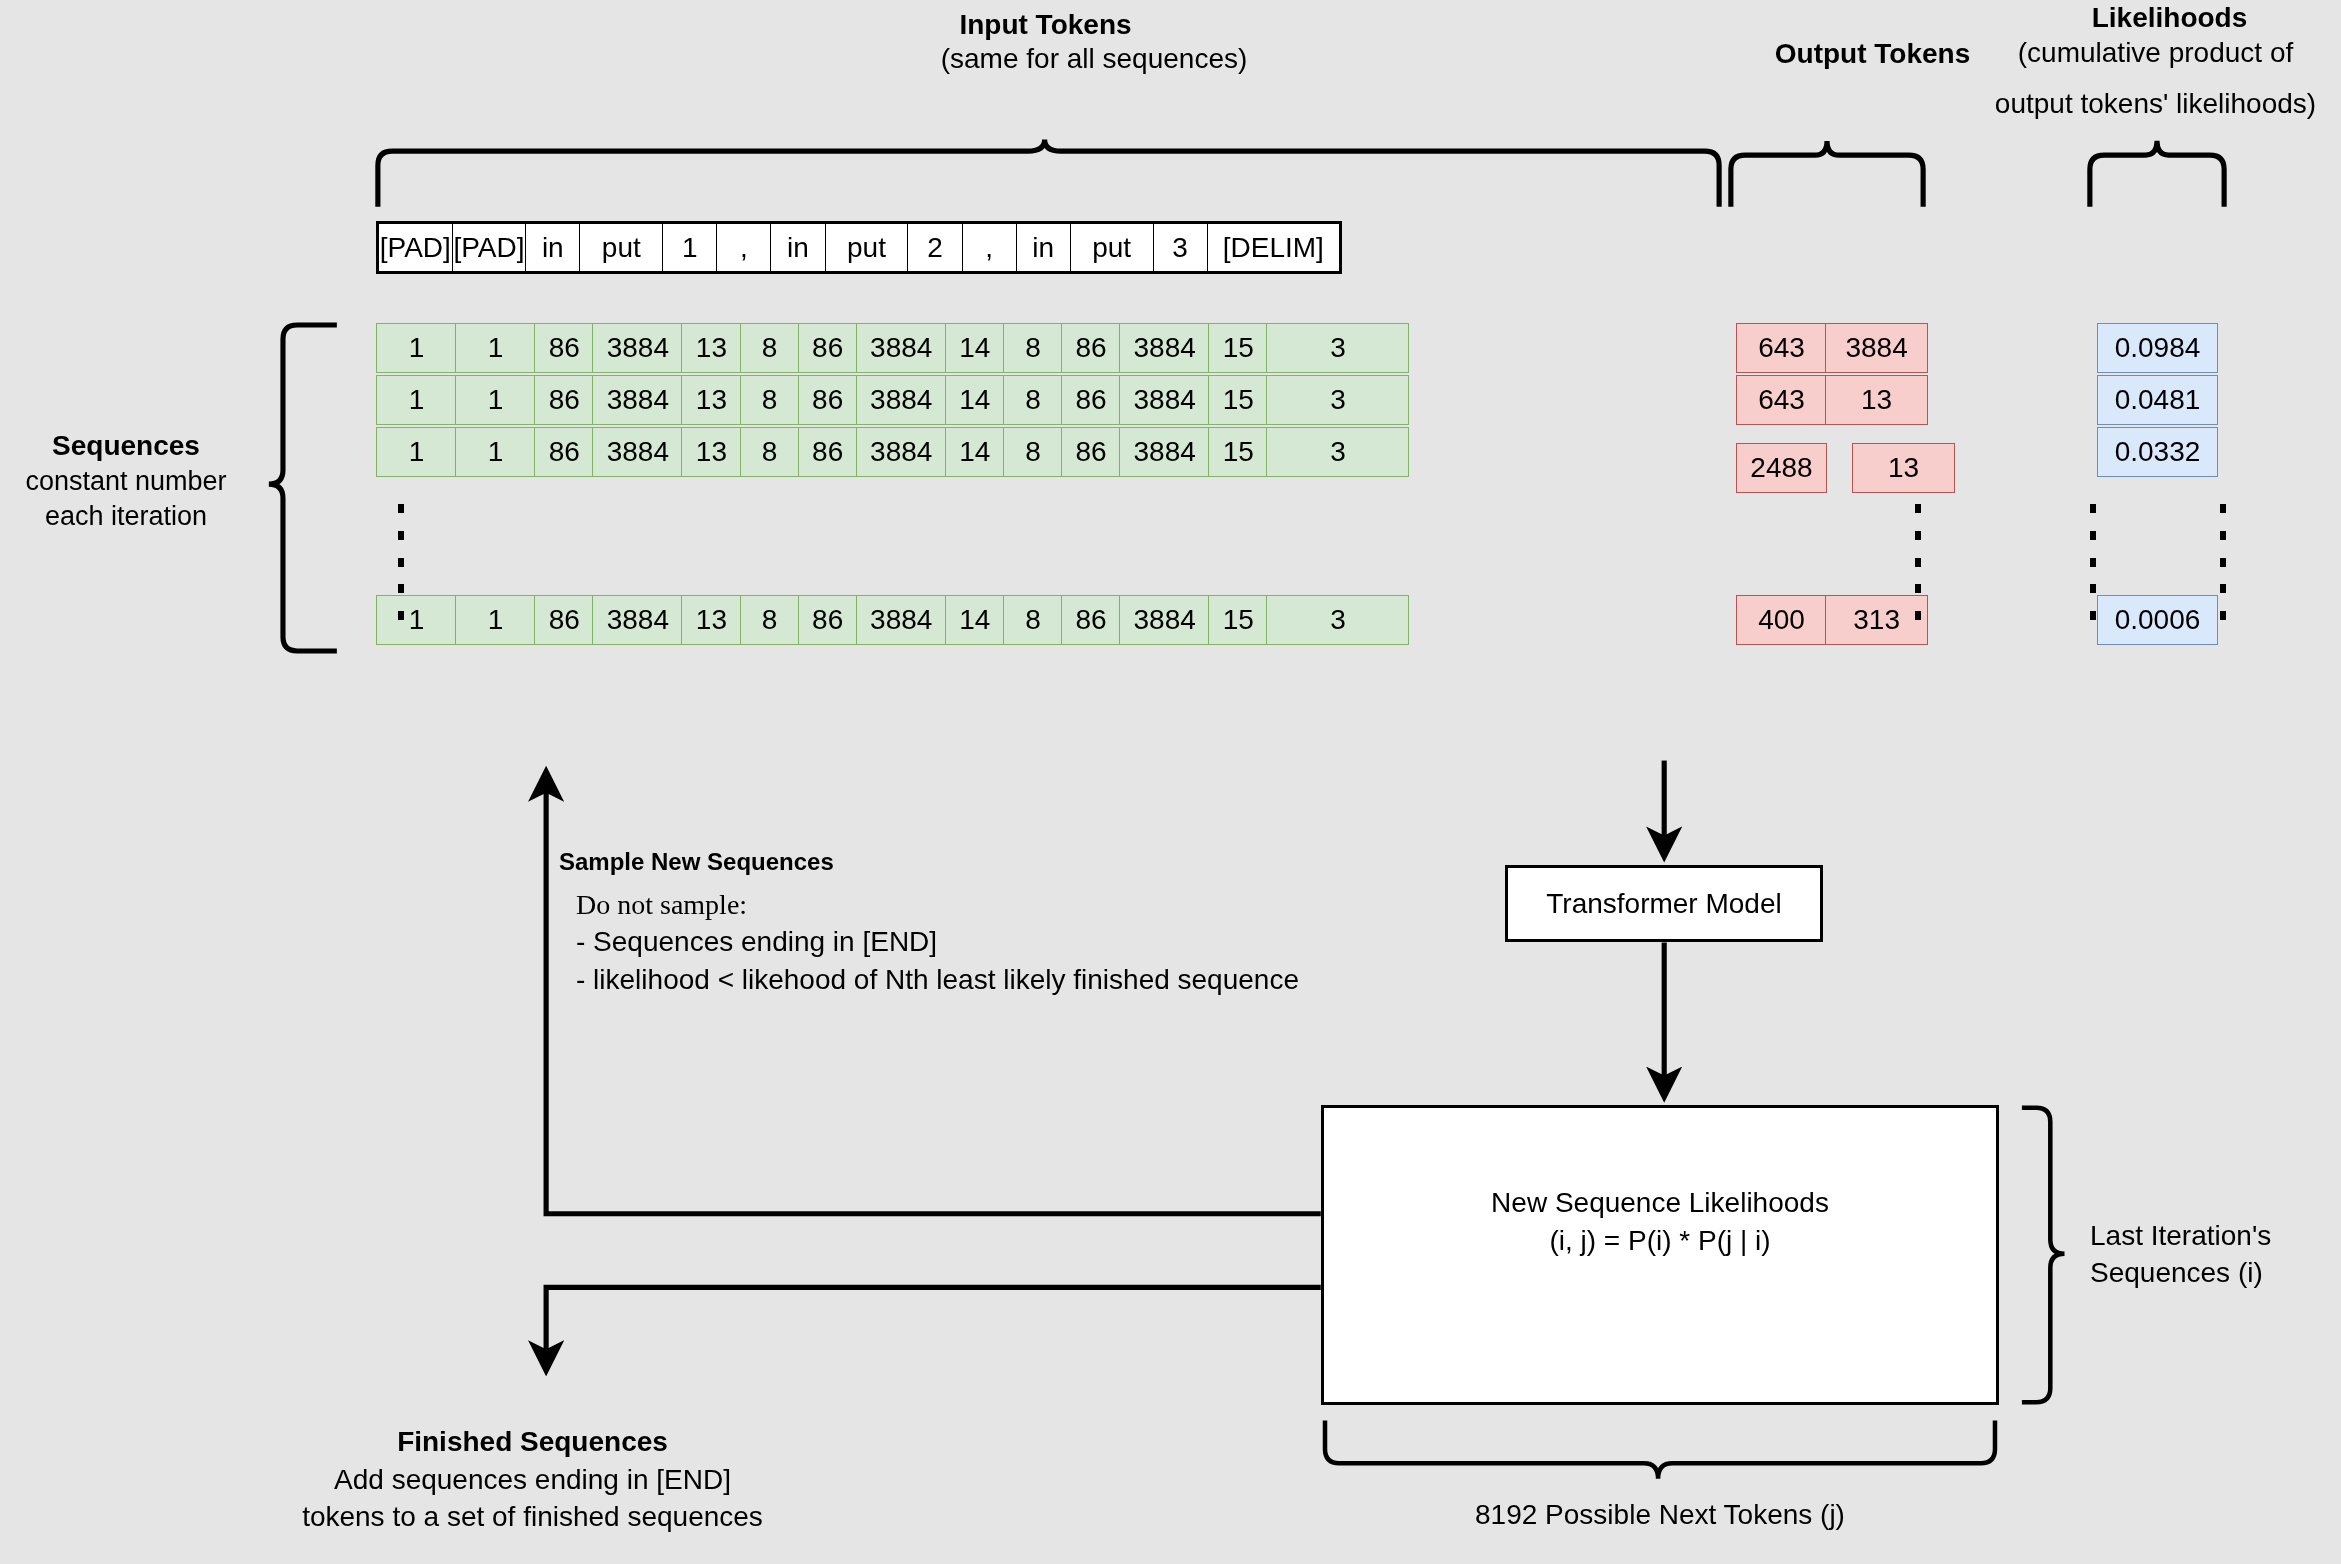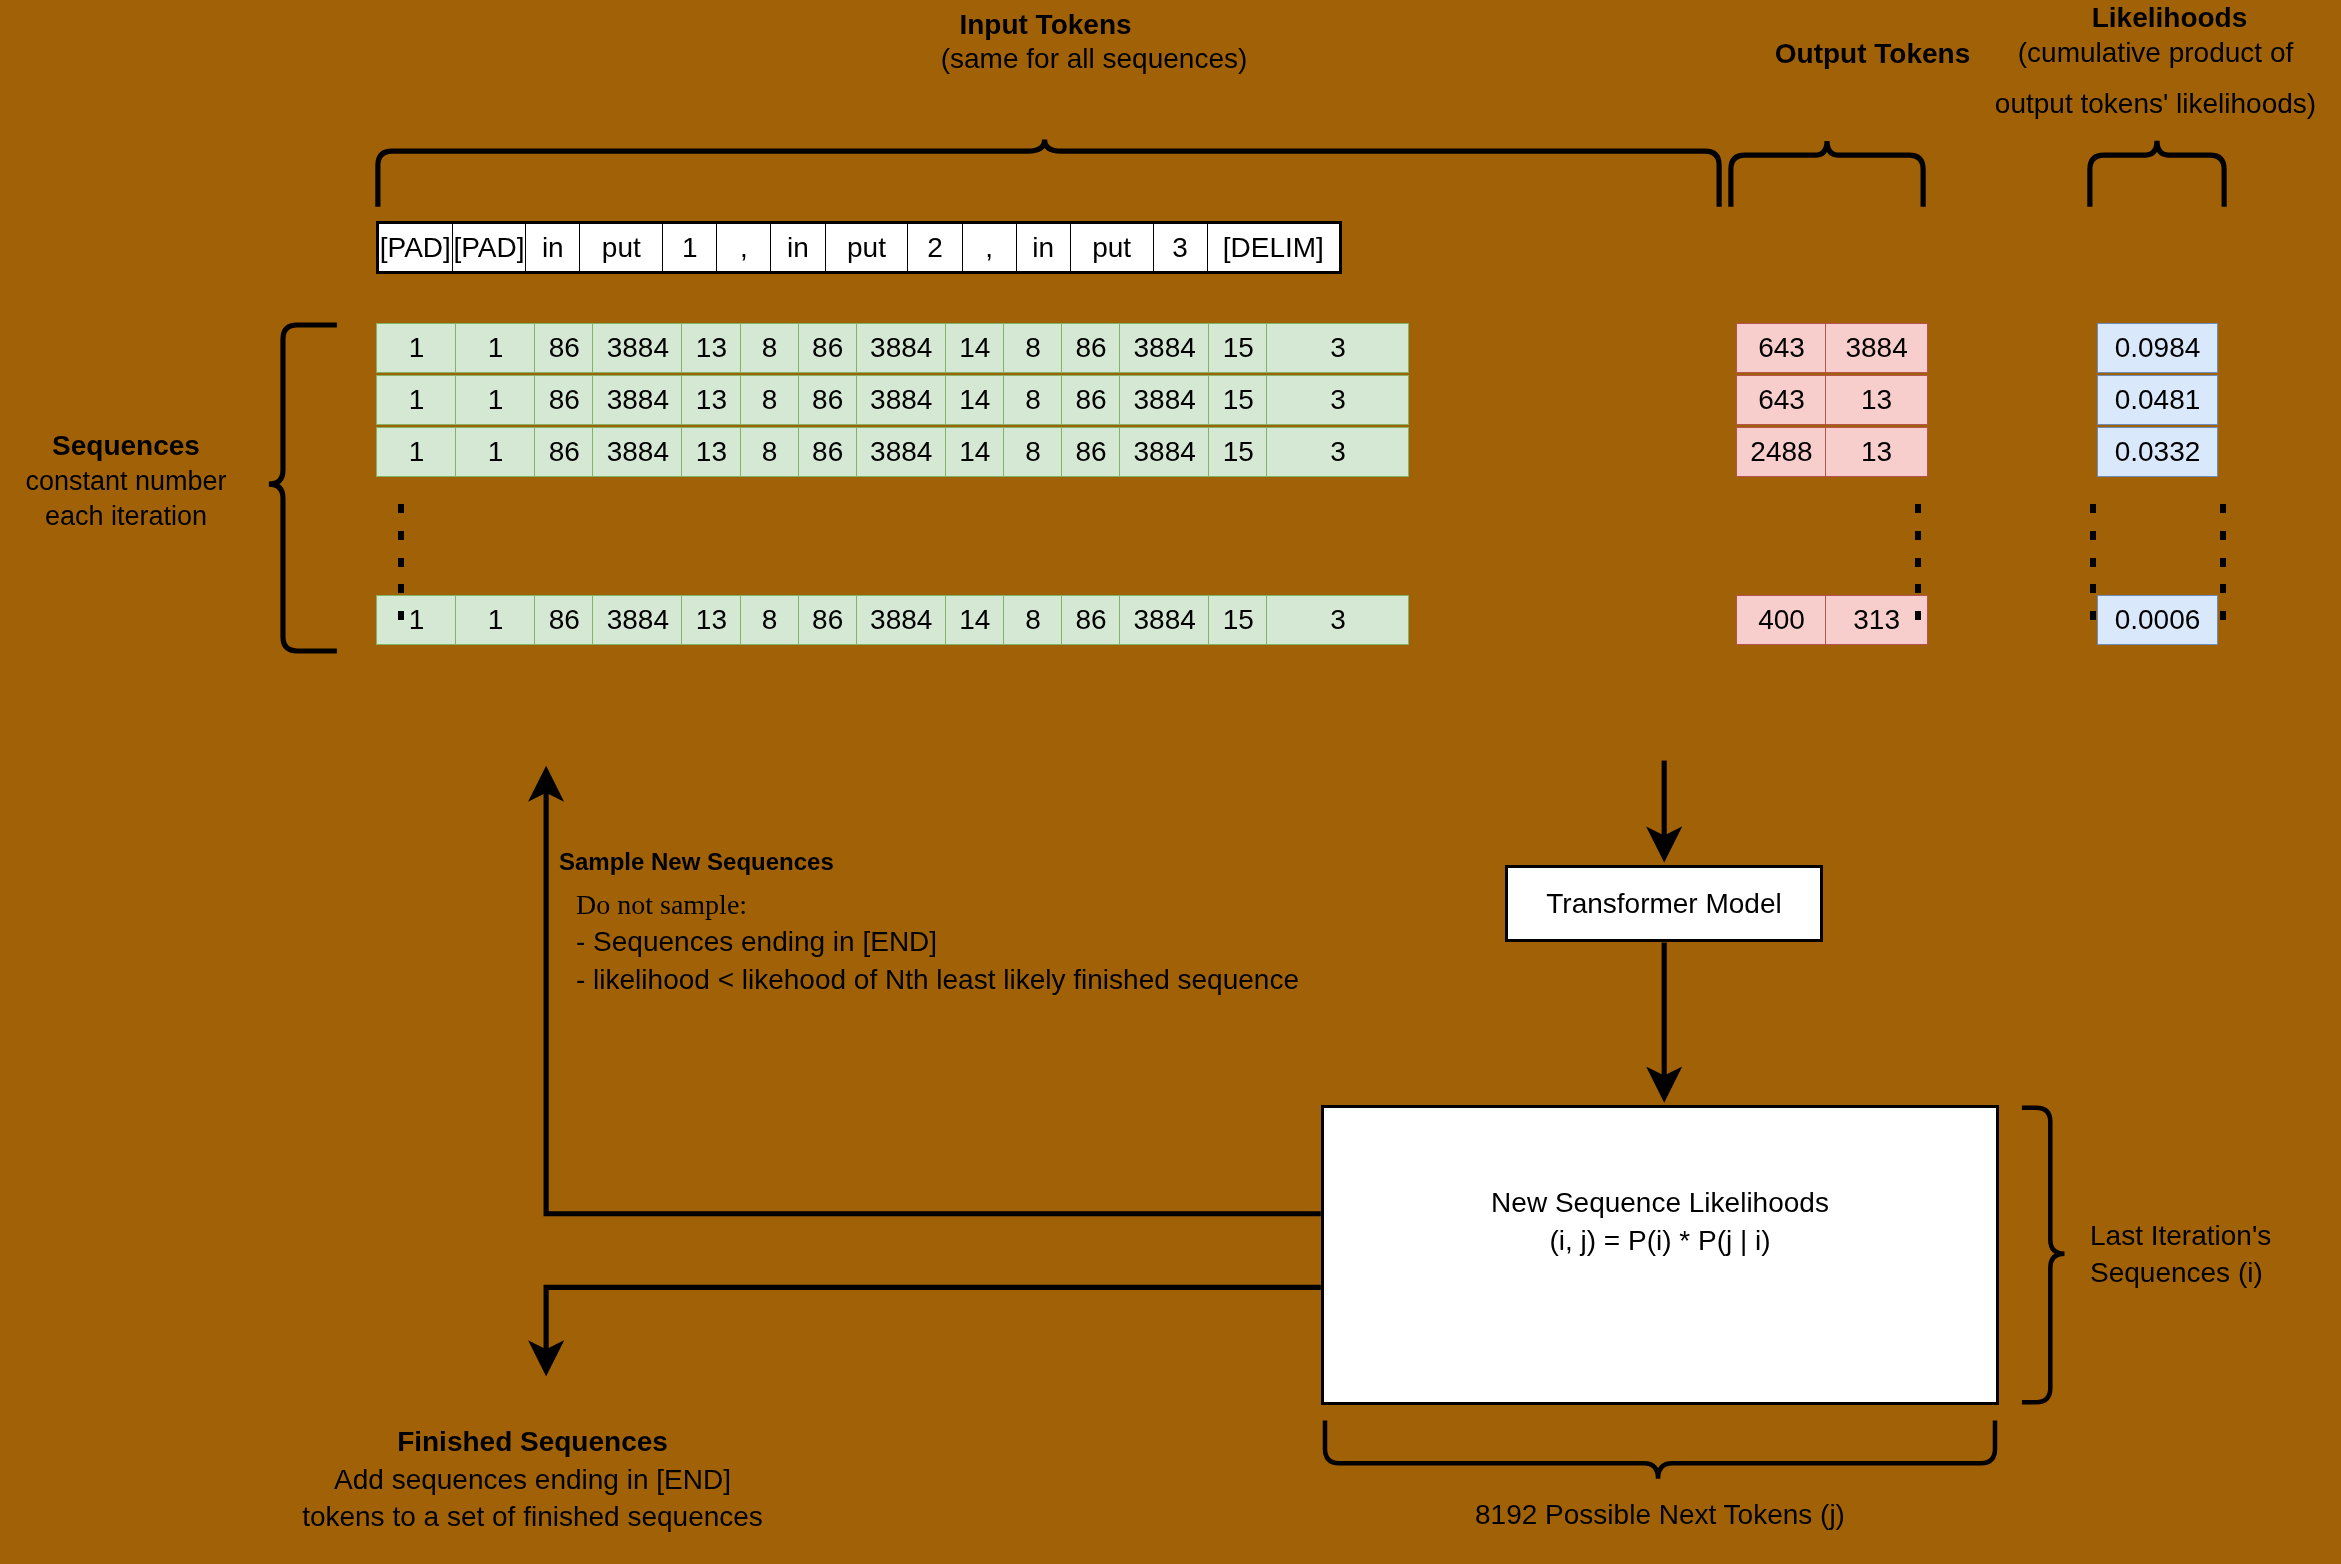--- a/index.html
+++ b/index.html
@@ -8,21 +8,21 @@
     background: #ffffff;
   }
   body {
     font-family: "Liberation Sans", sans-serif;
     color: #000000;
   }
   #stage {
     position: relative;
     width: 2342px;
     height: 1565px;
-    background: #a16207;
+    background: #e5e5e5;
     overflow: hidden;
   }
   .abs { position: absolute; }
   .ctr { text-align: center; }
   .bold { font-weight: bold; }
 
   
   .hdr {
     font-size: 28px;
     line-height: 1.28;
@@ -247,21 +247,21 @@
         <div class="cell green" style="width: 60px;">8</div>
         <div class="cell green" style="width: 60px;">86</div>
         <div class="cell green" style="width: 91px;">3884</div>
         <div class="cell green" style="width: 60px;">14</div>
         <div class="cell green" style="width: 60px;">8</div>
         <div class="cell green" style="width: 60px;">86</div>
         <div class="cell green" style="width: 91px;">3884</div>
         <div class="cell green" style="width: 60px;">15</div>
         <div class="cell green" style="width: 143px;">3</div>
       </div>
-      <div class="seqrow" style="left: 1736px; top: 427px;">
+      <div class="seqrow" style="left: 1736px; top: 443px; gap: 27px;">
         <div class="cell red" style="width: 91px;">2488</div>
         <div class="cell red" style="width: 103px;">13</div>
       </div>
       <div class="lk" style="left: 2097px; top: 427px; width: 121px;">0.0332</div>
       <div class="seqrow" style="left: 376px; top: 595px;">
         <div class="cell green" style="width: 81px;">1</div>
         <div class="cell green" style="width: 81px;">1</div>
         <div class="cell green" style="width: 60px;">86</div>
         <div class="cell green" style="width: 91px;">3884</div>
         <div class="cell green" style="width: 60px;">13</div>

